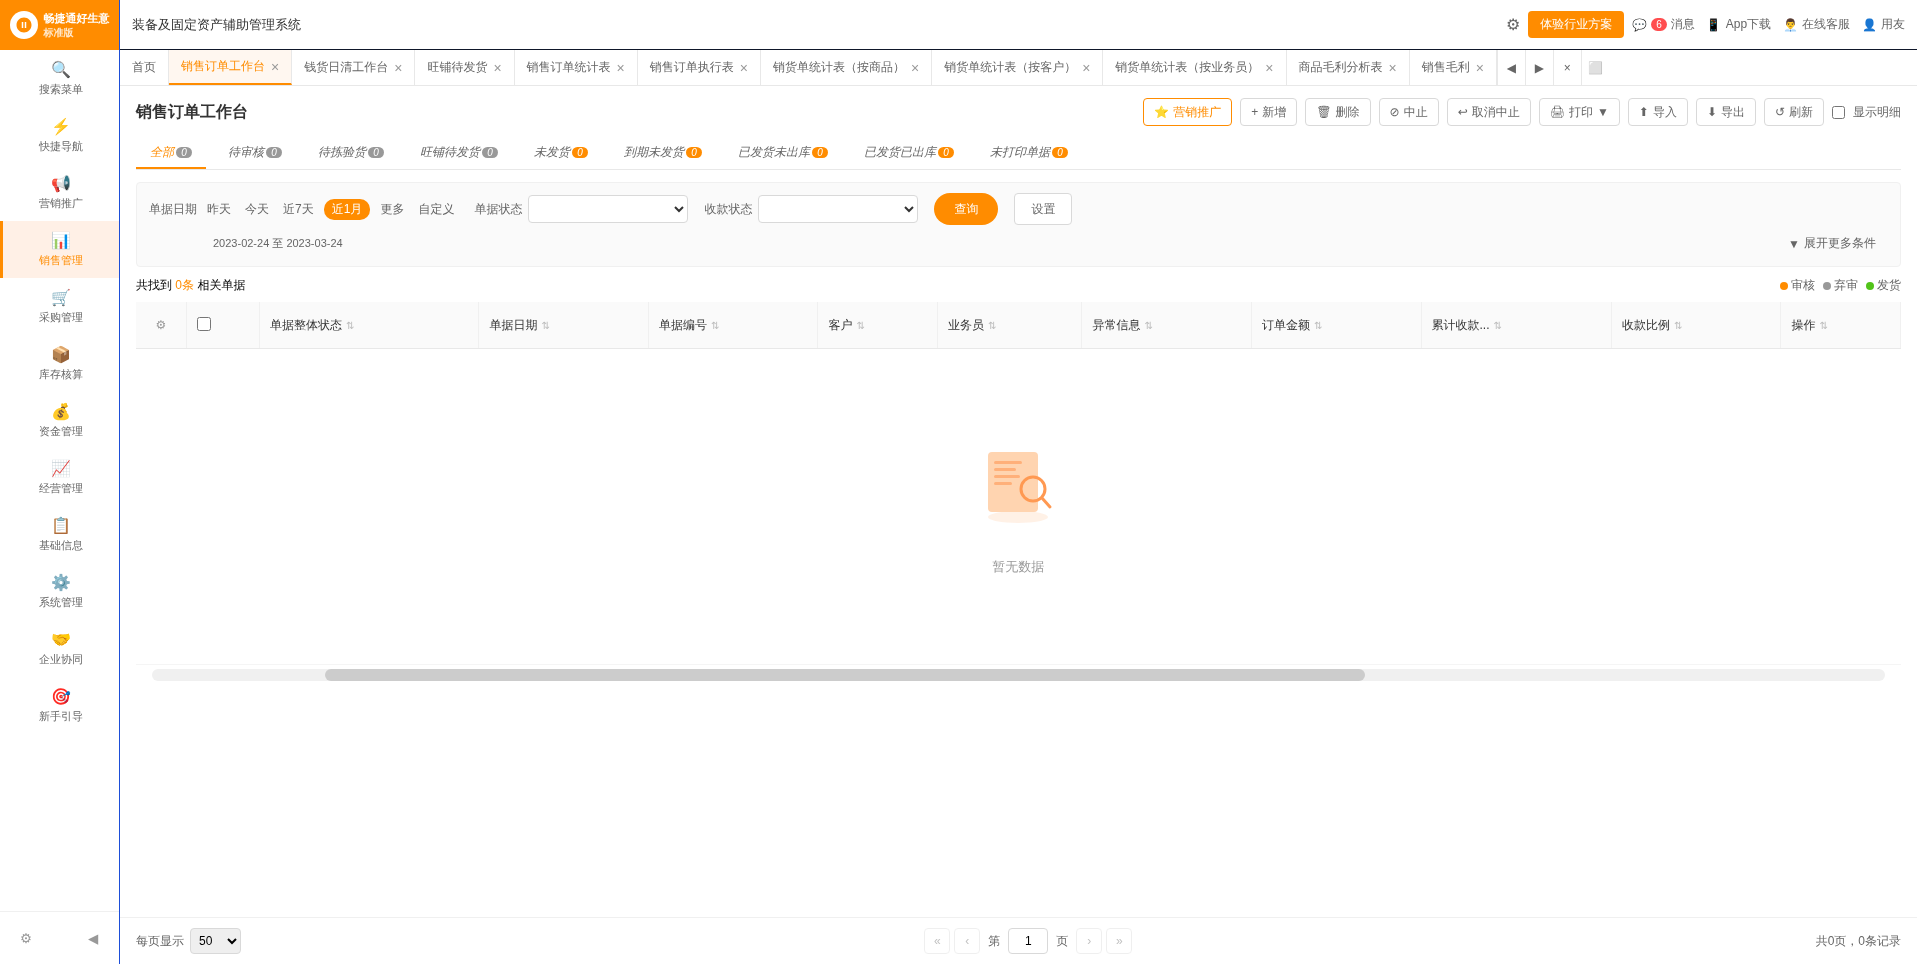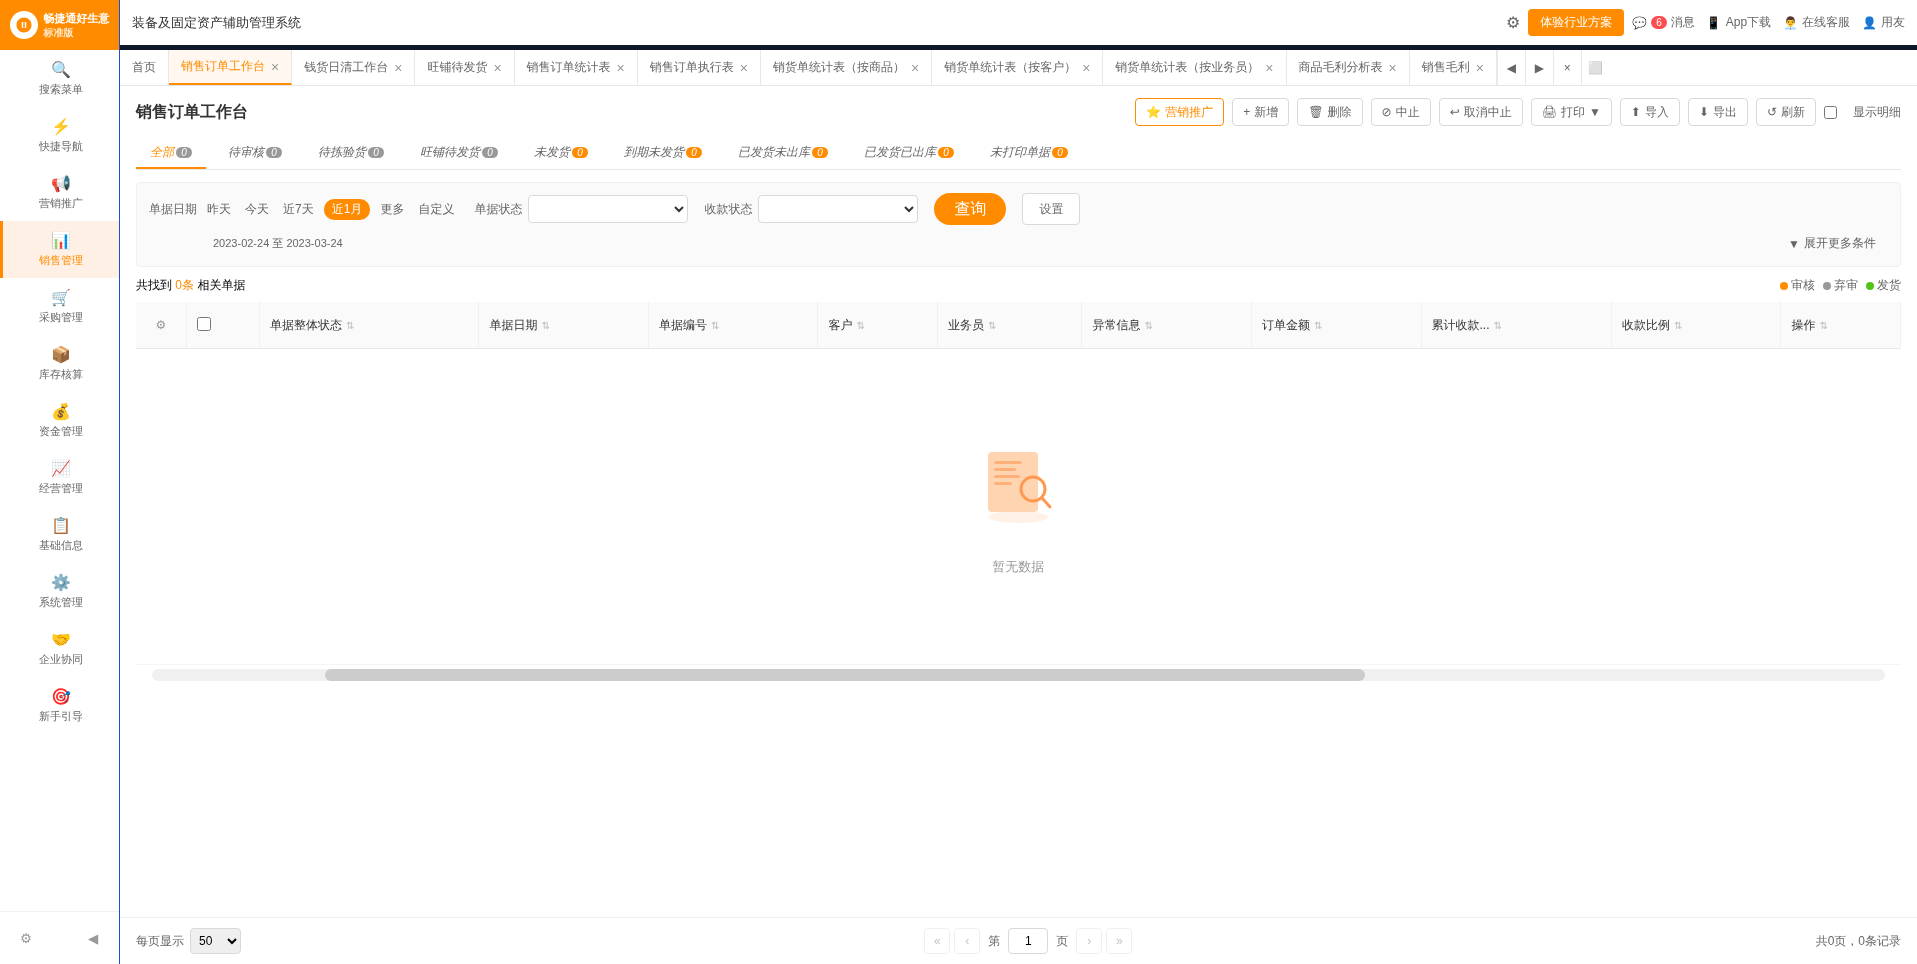--- a/index.html
+++ b/index.html
@@ -18,21 +18,21 @@
     .sidebar-nav-item.active { background: #fff0e6; color: #ff8c00; border-left-color: #ff8c00; }
     .sidebar-nav-item .nav-icon { font-size: 16px; margin-bottom: 3px; }
     .sidebar-nav-item .nav-label { font-size: 11px; text-align: center; }
     .sidebar-bottom { margin-top: auto; padding: 8px; display: flex; justify-content: space-between; border-top: 1px solid #f0f0f0; }
     .sidebar-bottom-btn { width: 36px; height: 36px; border: none; background: none; cursor: pointer; color: #999; display: flex; align-items: center; justify-content: center; border-radius: 4px; }
 
     
     .main-content { flex: 1; display: flex; flex-direction: column; overflow: hidden; }
     
     
-    .top-header { height: 50px; background: white; border-bottom: 5px solid #0f172a; display: flex; align-items: center; padding: 0 12px; gap: 8px; }
+    .top-header { height: 50px; background: white; border-bottom: 1px solid #0f172a; display: flex; align-items: center; padding: 0 12px; gap: 8px; }
     .system-title { font-size: 13px; color: #333; flex: 1; }
     .header-actions { display: flex; align-items: center; gap: 12px; }
     .header-btn { display: flex; align-items: center; gap: 4px; color: #666; font-size: 12px; cursor: pointer; }
     .header-badge { background: #ff4d4f; color: white; border-radius: 10px; padding: 1px 5px; font-size: 10px; }
     .experience-btn { background: #ff8c00; color: white; border: none; border-radius: 4px; padding: 5px 12px; cursor: pointer; font-size: 12px; }
     .settings-icon { color: #666; cursor: pointer; font-size: 16px; }
     
     
     .tab-bar { height: 36px; background: white; border-bottom: 1px solid #e8e8e8; display: flex; align-items: stretch; overflow: hidden; }
     .tab-item { display: flex; align-items: center; padding: 0 12px; border-right: 1px solid #e8e8e8; cursor: pointer; white-space: nowrap; font-size: 12px; color: #666; gap: 6px; flex-shrink: 0; }
@@ -63,21 +63,21 @@
     .filter-bar { background: #fafafa; border: 1px solid #f0f0f0; border-radius: 4px; padding: 10px 12px; margin-bottom: 10px; }
     .filter-row { display: flex; align-items: center; gap: 16px; flex-wrap: wrap; }
     .filter-item { display: flex; align-items: center; gap: 6px; }
     .filter-label { color: #666; font-size: 12px; white-space: nowrap; }
     .filter-date-options { display: flex; gap: 6px; align-items: center; }
     .date-option { color: #666; cursor: pointer; font-size: 12px; padding: 2px 4px; }
     .date-option.active-month { background: #ff8c00; color: white; border-radius: 10px; padding: 2px 8px; }
     .filter-date-range { color: #666; font-size: 11px; }
     .filter-select { height: 28px; border: 1px solid #d9d9d9; border-radius: 4px; padding: 0 8px; font-size: 12px; color: #333; background: white; min-width: 160px; cursor: pointer; }
     .expand-btn { display: flex; align-items: center; gap: 4px; color: #666; cursor: pointer; font-size: 12px; margin: 0 auto; padding: 4px 12px; }
-    .query-btn { height: 32px; padding: 0 20px; background: #ff8c00; border: none; border-radius: 16px; color: white; cursor: pointer; font-size: 16px; }
+    .query-btn { height: 32px; padding: 0 20px; background: #ff8c00; border: none; border-radius: 16px; color: white; cursor: pointer; font-size: 12px; }
     .set-btn { height: 32px; padding: 0 16px; border: 1px solid #d9d9d9; border-radius: 4px; background: white; cursor: pointer; font-size: 12px; color: #666; }
     
     
     .table-header { display: flex; align-items: center; justify-content: space-between; margin-bottom: 8px; gap: 15px; }
     .table-right-btns { display: flex; gap: 8px; }
     .table-action-btn { font-size: 12px; color: #666; cursor: pointer; display: flex; align-items: center; gap: 3px; }
     .table-action-btn .dot { width: 8px; height: 8px; border-radius: 50%; display: inline-block; }
     .dot-orange { background: #ff8c00; }
     .dot-gray { background: #999; }
     .dot-green { background: #52c41a; }
@@ -300,21 +300,21 @@
               <span>导入</span>
             </button>
             <button class="action-btn">
               <span>⬇</span>
               <span>导出</span>
             </button>
             <button class="action-btn">
               <span>↺</span>
               <span>刷新</span>
             </button>
-            <label style="display:flex;gap:16px;font-size:12px;color:#666;cursor:pointer;">
+            <label style="display:flex;gap:8px;font-size:12px;color:#666;cursor:pointer;">
               <input type="checkbox" style="cursor: pointer;">
               <span>显示明细</span>
             </label>
           </div>
         </div>
 
         <div class="sub-tabs" id="sub-tabs">
 
         <div class="sub-tab active"><span>全部</span><span class="badge zero">0</span></div>
             <div class="sub-tab"><span>待审核</span><span class="badge zero">0</span></div>

